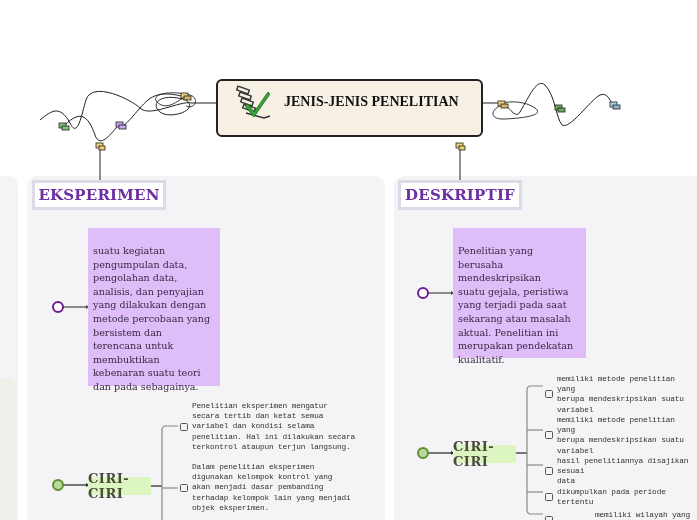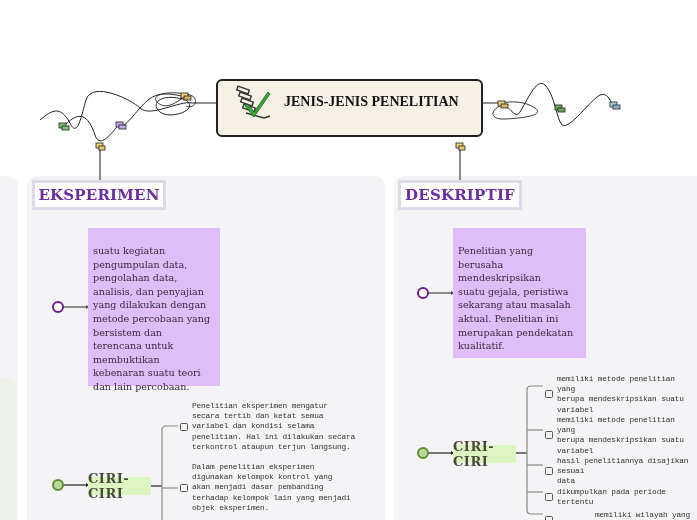--- a/index.html
+++ b/index.html
@@ -170,21 +170,21 @@
   <div>suatu kegiatan</div>
   <div>pengumpulan data,</div>
   <div>pengolahan data,</div>
   <div>analisis, dan penyajian</div>
   <div>yang dilakukan dengan</div>
   <div>metode percobaan yang</div>
   <div>bersistem dan</div>
   <div>terencana untuk</div>
   <div>membuktikan</div>
   <div>kebenaran suatu teori</div>
-  <div>dan lain percobaan.</div>
+  <div>dan pada sebagainya.</div>
 </div>
 
 <div class="node-circle green abs" style="left:52px; top:479px;"></div>
 <div class="ciri-box ciri-eks">
   <span>CIRI-CIRI</span>
 </div>
 
 <div class="leaf" style="left:180px; top:401px;">
   <span class="chk"></span>
   <span class="txt">
@@ -209,20 +209,21 @@
 <div class="branch-title bt-desk">
   <span>DESKRIPTIF</span>
 </div>
 
 <div class="node-circle abs" style="left:417px; top:287px;"></div>
 <div class="desc-box desc-desk">
   <div>Penelitian yang</div>
   <div>berusaha</div>
   <div>mendeskripsikan</div>
   <div>suatu gejala, peristiwa</div>
+  <div>yang terjadi pada saat</div>
   <div>sekarang atau masalah</div>
   <div>aktual. Penelitian ini</div>
   <div>merupakan pendekatan</div>
   <div>kualitatif.</div>
 </div>
 
 <div class="node-circle green abs" style="left:417px; top:447px;"></div>
 <div class="ciri-box ciri-desk">
   <span>CIRI-CIRI</span>
 </div>

